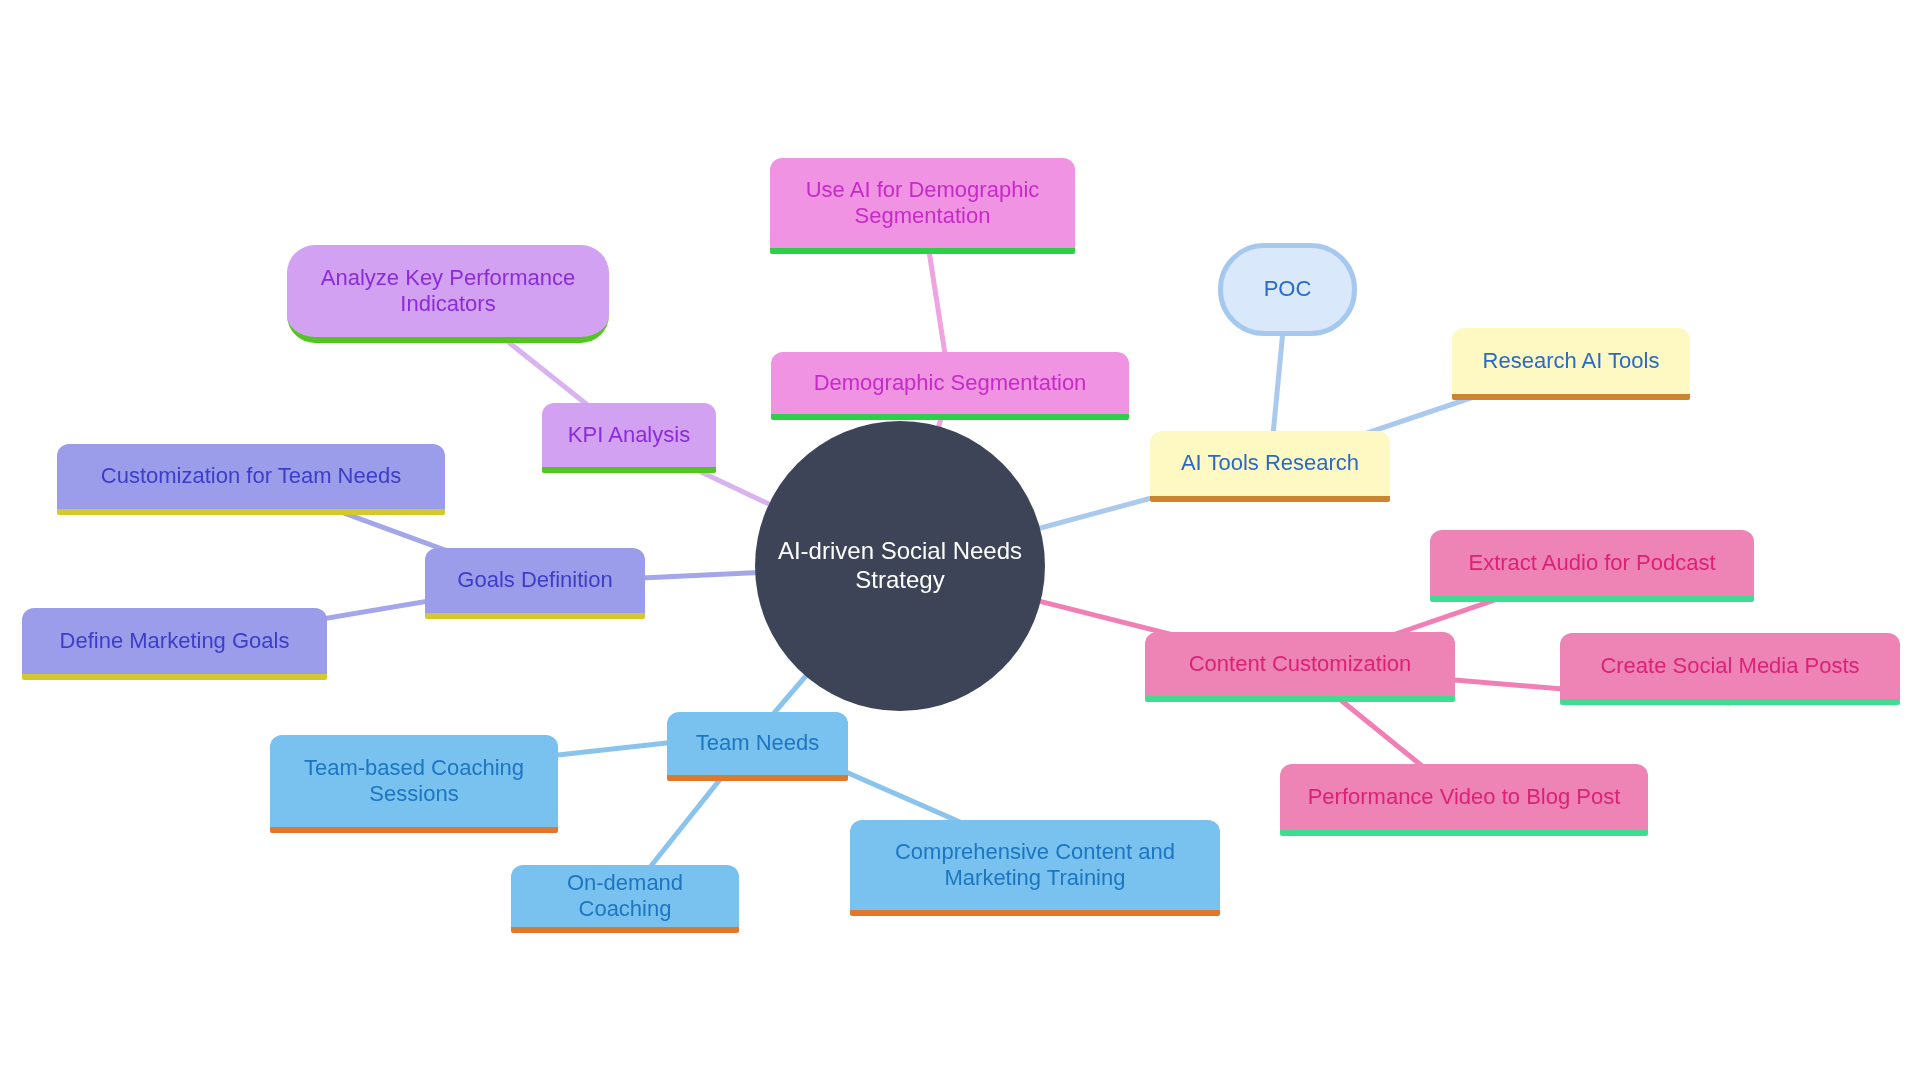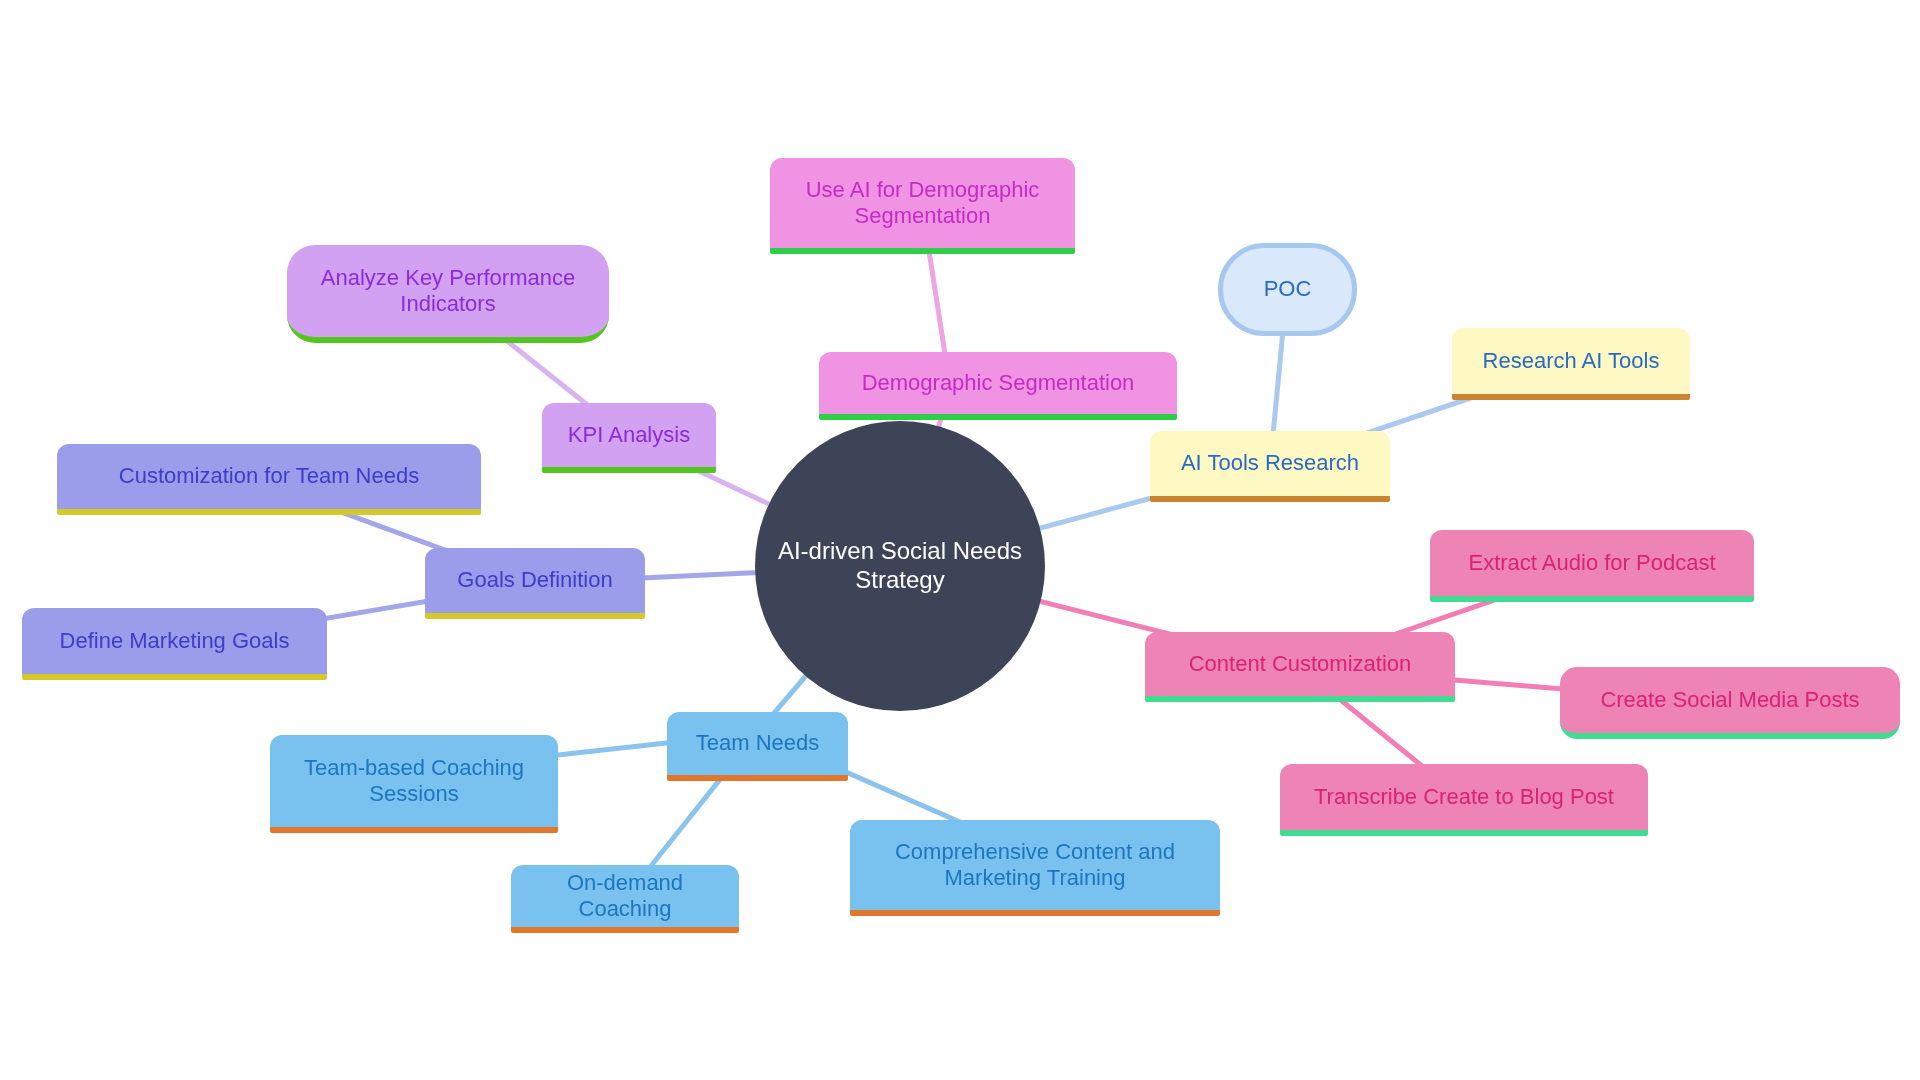--- a/index.html
+++ b/index.html
@@ -64,41 +64,41 @@
 </svg>
 
 <div class="node branch-pink" style="left:770px;top:158px;width:305px;height:96px;">Use AI for Demographic Segmentation</div>
 
 <div class="node branch-purple" style="left:287px;top:245px;width:322px;height:98px;border-radius:28px;">Analyze Key Performance Indicators</div>
 
 <div class="node poc-node" style="left:1218px;top:243px;width:139px;height:93px;">POC</div>
 
 <div class="node branch-blue" style="left:1452px;top:328px;width:238px;height:72px;">Research AI Tools</div>
 
-<div class="node branch-pink" style="left:771px;top:352px;width:358px;height:68px;margin-left:48px;">Demographic Segmentation</div>
+<div class="node branch-pink" style="left:771px;top:352px;width:358px;height:68px;">Demographic Segmentation</div>
 
 <div class="node branch-purple" style="left:542px;top:403px;width:174px;height:70px;">KPI Analysis</div>
 
 <div class="node branch-blue" style="left:1150px;top:431px;width:240px;height:71px;">AI Tools Research</div>
 
-<div class="node branch-peri" style="left:57px;top:444px;width:424px;height:71px;">Customization for Team Needs</div>
+<div class="node branch-peri" style="left:57px;top:444px;width:388px;height:71px;">Customization for Team Needs</div>
 
 <div class="node central-node" style="left:755px;top:421px;width:290px;height:290px;">AI-driven Social Needs Strategy</div>
 
 <div class="node branch-rose" style="left:1430px;top:530px;width:324px;height:72px;">Extract Audio for Podcast</div>
 
 <div class="node branch-peri" style="left:425px;top:548px;width:220px;height:71px;">Goals Definition</div>
 
 <div class="node branch-peri" style="left:22px;top:608px;width:305px;height:72px;">Define Marketing Goals</div>
 
 <div class="node branch-rose" style="left:1145px;top:632px;width:310px;height:70px;">Content Customization</div>
 
-<div class="node branch-rose" style="left:1560px;top:667px;width:340px;height:72px;border-radius:17px;">Create Social Media Posts</div>
+<div class="node branch-rose" style="left:1560px;top:633px;width:340px;height:72px;">Create Social Media Posts</div>
 
 <div class="node branch-sky" style="left:667px;top:699px;width:181px;height:69px;">Team Needs</div>
 
-<div class="node branch-rose" style="left:1280px;top:764px;width:368px;height:72px;">Transcribe Create to Blog Post</div>
+<div class="node branch-rose" style="left:1280px;top:764px;width:368px;height:72px;">Performance Video to Blog Post</div>
 
 <div class="node branch-sky" style="left:270px;top:722px;width:288px;height:98px;">Team-based Coaching Sessions</div>
 
 <div class="node branch-sky" style="left:511px;top:852px;width:228px;height:68px;">On-demand Coaching</div>
 
 <div class="node branch-sky" style="left:850px;top:807px;width:370px;height:96px;">Comprehensive Content and Marketing Training</div>
 
 </body></html>

